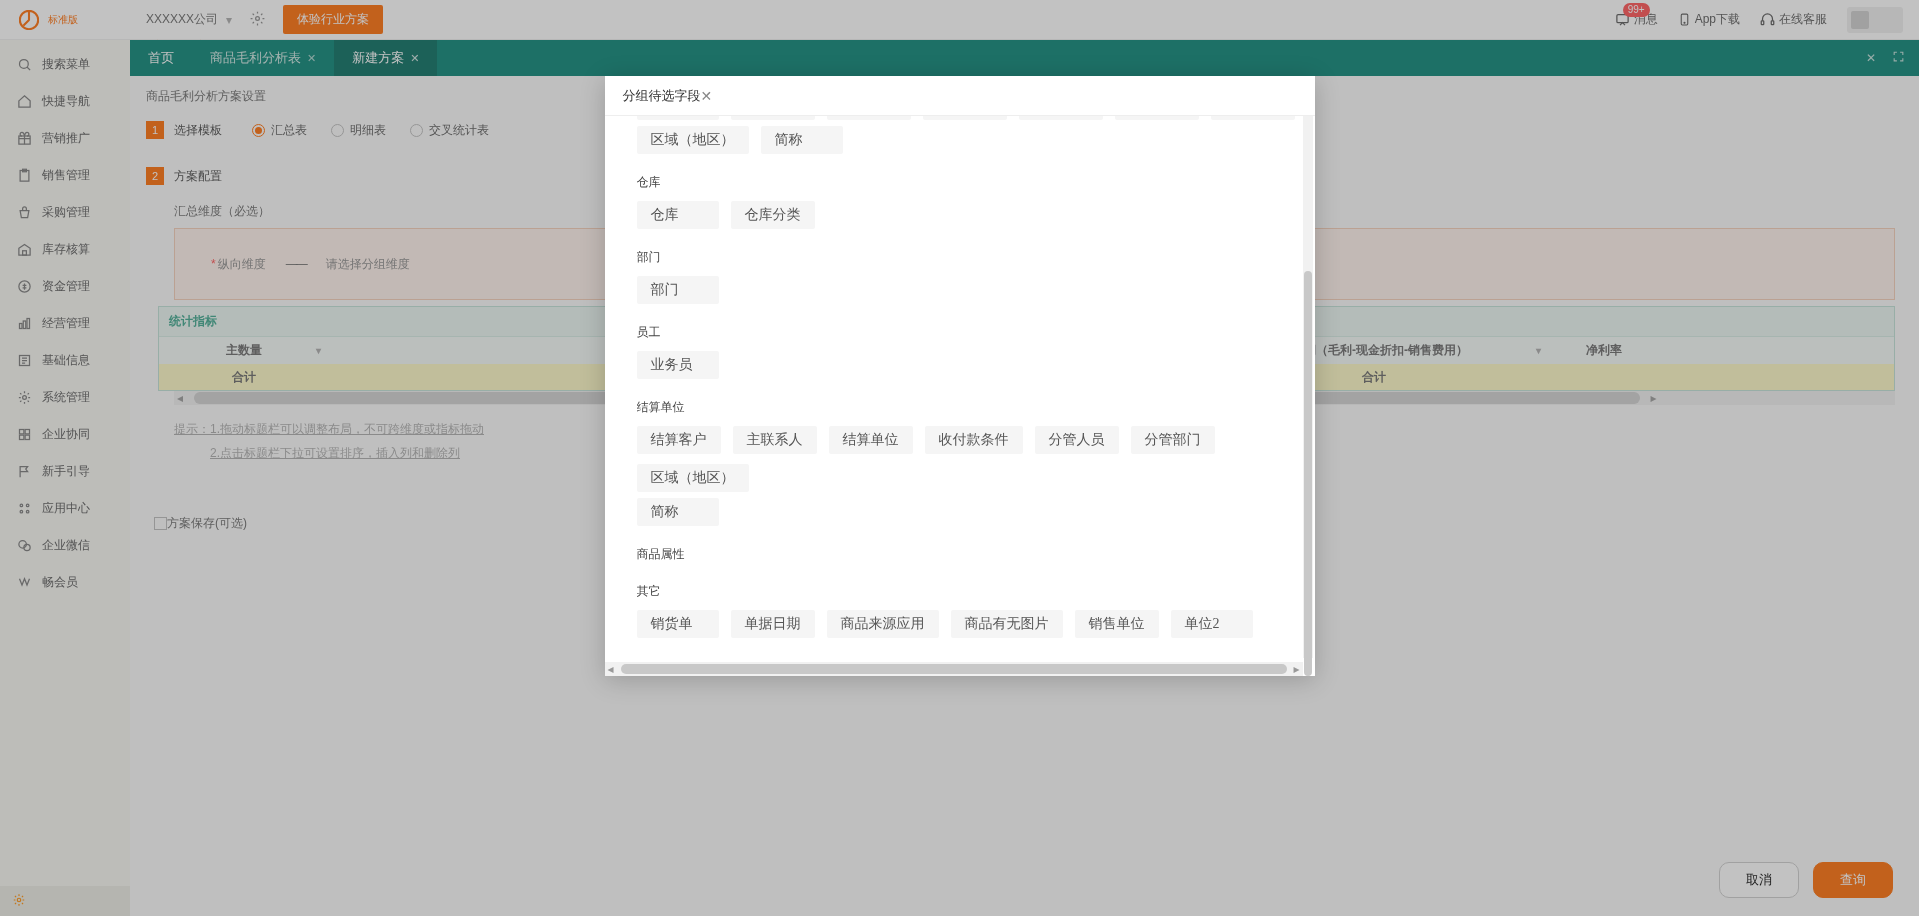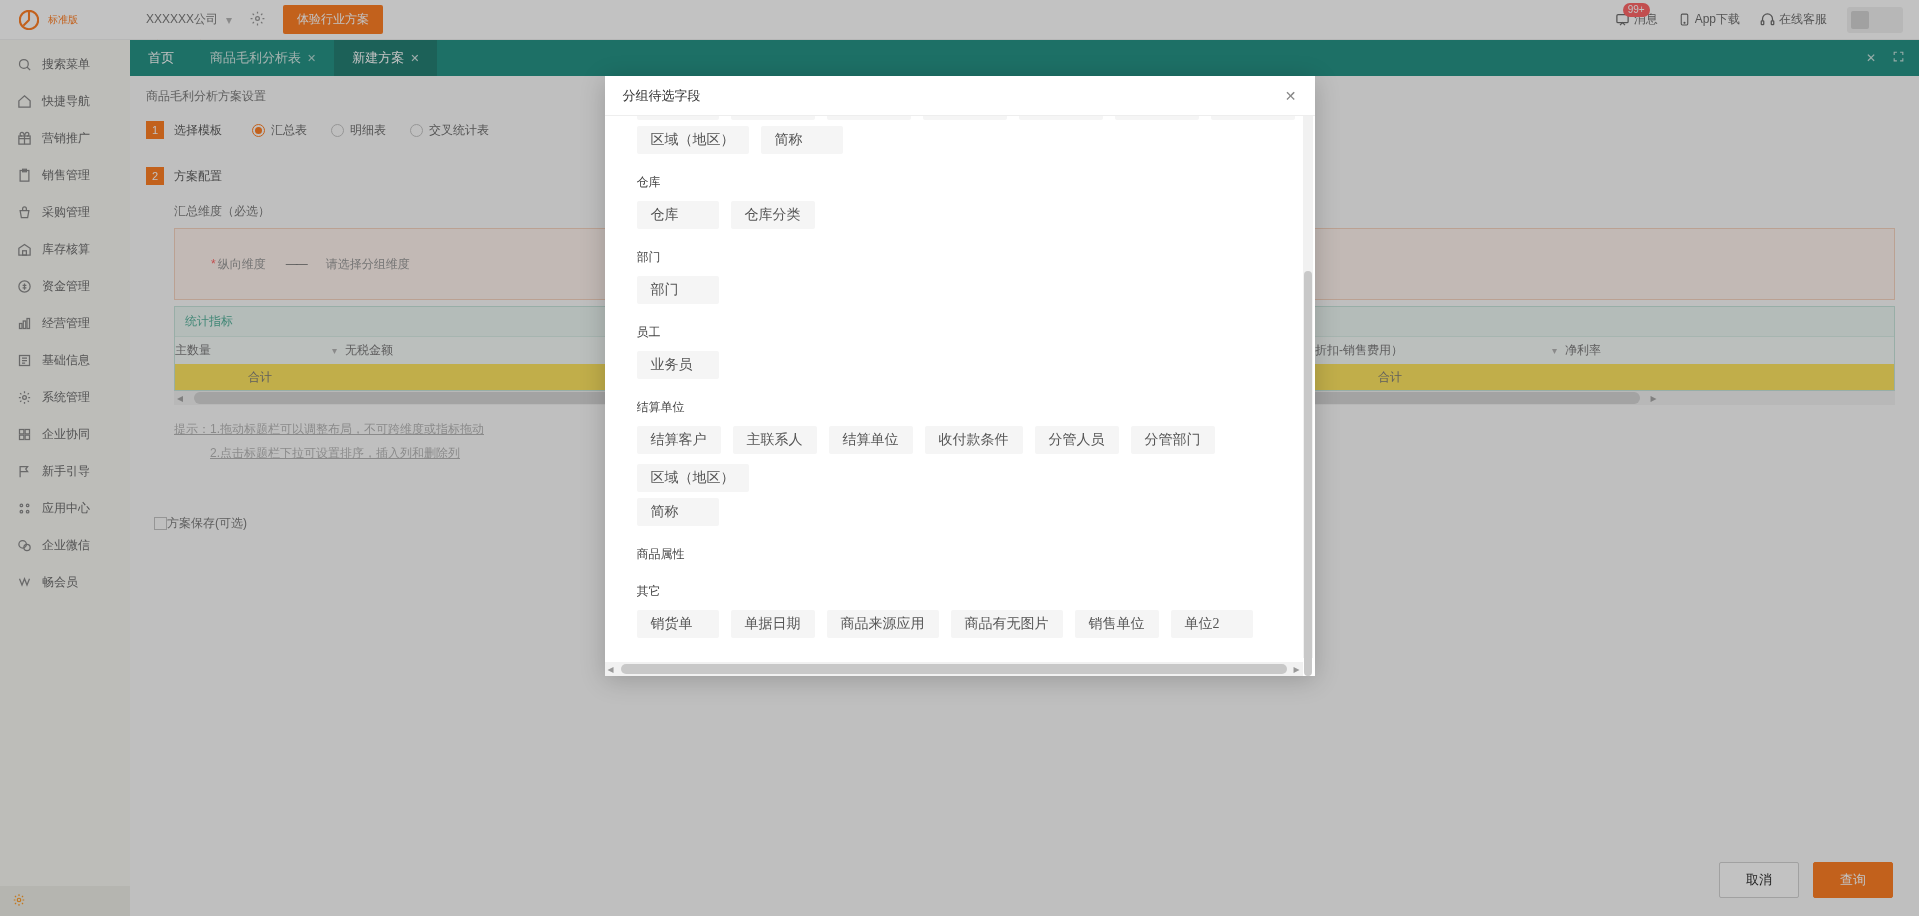--- a/index.html
+++ b/index.html
@@ -55,48 +55,48 @@
 .section2 { margin-top: 28px; }
 .dimlabel { margin: 18px 0 8px 28px; color: #666; }
 .dimbox { margin-left: 28px; margin-right: 8px; background: #fff1eb; border: 1px solid #f5cdb5; height: 72px; display: flex; align-items: center; padding: 0 36px; gap: 20px; color: #888; }
 .dimbox .star { color: #ff4d4f; margin-right: 2px; }
 .dimbox .dash { letter-spacing: -2px; color: #666; }
 
 .tmplrow { margin: 22px 0 6px 28px; color: #666; display: flex; align-items: center; gap: 10px; }
 .sw1 { width: 26px; height: 16px; background: #d7efe9; display: inline-block; border-radius: 2px; }
 .sw2 { width: 26px; height: 16px; background: #eee; display: inline-block; border-radius: 2px; }
 
-.statbox { margin: 6px 8px 0 28px; border: 1px solid #bfe0d6; background: #fde047; }
+.statbox { margin: 6px 8px 0 12px; border: 1px solid #bfe0d6; background: #fef9c3; font-weight: bold; }
 .stat-head { background: #eaf6f2; color: #3aa58b; font-size: 12px; padding: 6px 10px; }
 .stat-cols { display: flex; height: 28px; background: #f5faf8; border-top: 1px solid #d5ece4; }
-.stat-col { flex: 0 0 auto; display: flex; align-items: center; color: #666; font-size: 12px; position: relative; }
+.stat-col { flex: 0 0 auto; display: flex; align-items: center; justify-content: center; color: #666; font-size: 12px; position: relative; }
 .stat-col.n1 { width: 170px; }
 .stat-col.n2 { width: 870px; }
 .stat-col.n3 { width: 350px; }
 .stat-col.n4 { width: 110px; }
 .stat-col .chev { position: absolute; right: 8px; color: #aaa; font-size: 10px; }
 .stat-sum { display: flex; height: 26px; }
 .stat-sum .sc { flex: 0 0 auto; display: flex; align-items: center; justify-content: center; color: #666; }
 .hscroll { height: 14px; background: #f0f0f0; position: relative; margin: 0 8px 0 28px; display:flex; align-items:center; }
 .hscroll .thumb { height: 12px; background: #cfcfcf; border-radius: 6px; width: 84%; margin: 0 8px; }
 .hscroll .arr { width: 12px; color: #999; text-align:center; }
 
 .hints { margin: 12px 0 0 28px; color: #aaa; line-height: 2; text-decoration: underline; }
 
 .saveopt { margin: 50px 0 0 24px; display: flex; align-items: center; color: #666; }
 .chk { width: 13px; height: 13px; border: 1px solid #bbb; display: inline-block; }
 
 .footerbtns { position: absolute; right: 26px; bottom: 18px; display: flex; gap: 14px; }
-.btn { padding: 8px 26px; border-radius: 2px; cursor: pointer; font-size: 13px; border: 1px solid #ccc; background: #fff; }
+.btn { padding: 8px 26px; border-radius: 10px; cursor: pointer; font-size: 13px; border: 1px solid #ccc; background: #fff; }
 .btn.primary { background: #ff6a00; color: #fff; border-color: #ff6a00; }
 
 
 .overlay { position: absolute; inset: 0; background: rgba(80,80,80,.35); z-index: 50; }
 .modal { position: absolute; left: 50%; top: 76px; transform: translateX(-50%); width: 710px; height: 600px; background: #fff; z-index: 60; box-shadow: 0 4px 24px rgba(0,0,0,.2); display: flex; flex-direction: column; }
-.modal-head { height: 40px; border-bottom: 1px solid #eee; display: flex; align-items: center; justify-content: space-between; padding: 4px 18px; font-size: 13px; color: #333; }
+.modal-head { height: 40px; border-bottom: 1px solid #eee; display: flex; align-items: center; padding: 4px 18px; font-size: 13px; color: #333; }
 .modal-close { cursor: pointer; color: #888; font-size: 14px; }
 .modal-body { flex: 1; overflow: hidden; position: relative; padding: 0 0 0 32px; }
 .modal-inner { position: absolute; left: 32px; right: 16px; top: 0; bottom: 18px; overflow: hidden; }
 .grp-row { display: flex; flex-wrap: wrap; gap: 10px 12px; margin-bottom: 6px; }
 .grp-title { font-size: 12px; color: #444; margin: 20px 0 10px; }
 .chip { min-width: 82px; padding: 5px 14px; background: #f5f5f5; color: #555; font-size: 14px; text-align: left; border-radius: 2px; cursor: pointer; font-family: Liberation Serif, serif; }
 .vtrack { position: absolute; right: 2px; top: 0; bottom: 18px; width: 10px; background: #f1f1f1; }
 .vthumb { position: absolute; left: 1px; width: 8px; background: #c8c8c8; border-radius: 4px; top: 155px; height: 405px; }
 .htrack { position: absolute; left: 0; right: 12px; bottom: 0; height: 14px; background: #f1f1f1; display:flex; align-items:center; }
 .hthumb { flex:1; height: 10px; background: #c8c8c8; border-radius: 5px; margin: 0 4px; }

